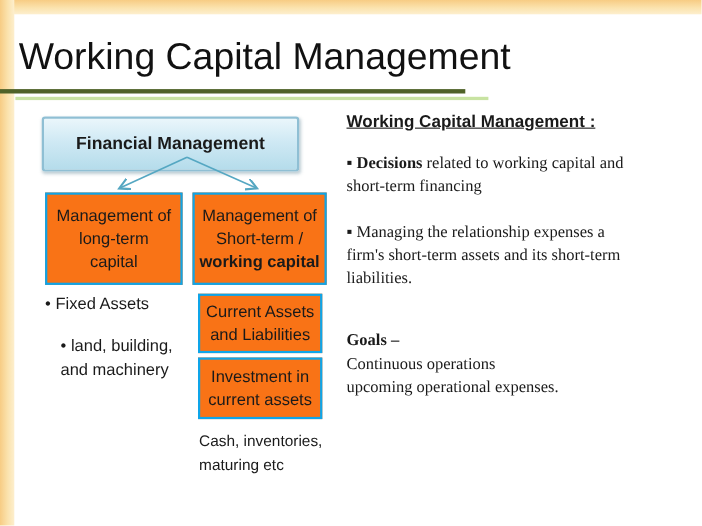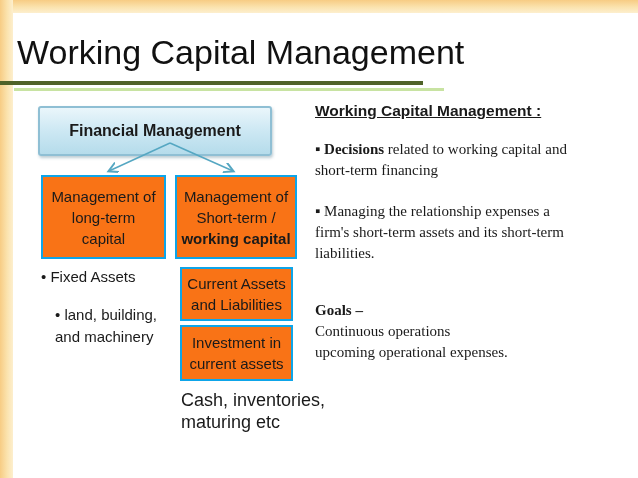--- a/index.html
+++ b/index.html
@@ -32,21 +32,21 @@
     text-align:center; font-size:15px; line-height:21px; }
   .box-long  { left:41px;  top:175px; width:125px; height:84px; }
   .box-short { left:175px; top:175px; width:122px; height:84px; }
   .box-ca    { left:180px; top:267px; width:113px; height:54px; }
   .box-inv   { left:180px; top:325px; width:113px; height:56px; }
   .bold { font-weight:bold; }
 
   .note { position:absolute; font-size:15px; line-height:22px; white-space:nowrap; }
   .note1 { left:41px; top:266px; }
   .note2 { left:55px; top:304px; }
-  .caption { position:absolute; left:181px; top:389px; font-size:18px; line-height:22px; white-space:nowrap; }
+  .caption { position:absolute; left:181px; top:389px; font-size:14px; line-height:22px; white-space:nowrap; }
 
   
   .rp { position:absolute; left:315px; top:0; width:322px; font-size:15px; }
   .rp-heading { position:absolute; top:102px; font-weight:bold; text-decoration:underline;
     font-size:15.5px; white-space:nowrap; }
   .para { position:absolute; line-height:21px;font-family:Liberation Serif, serif; }
   .para div { white-space:nowrap; }
   .p-b1 { top:139px; }
   .p-b2 { top:201px; }
   .p-goals { top:276px;margin-top:24px; }

